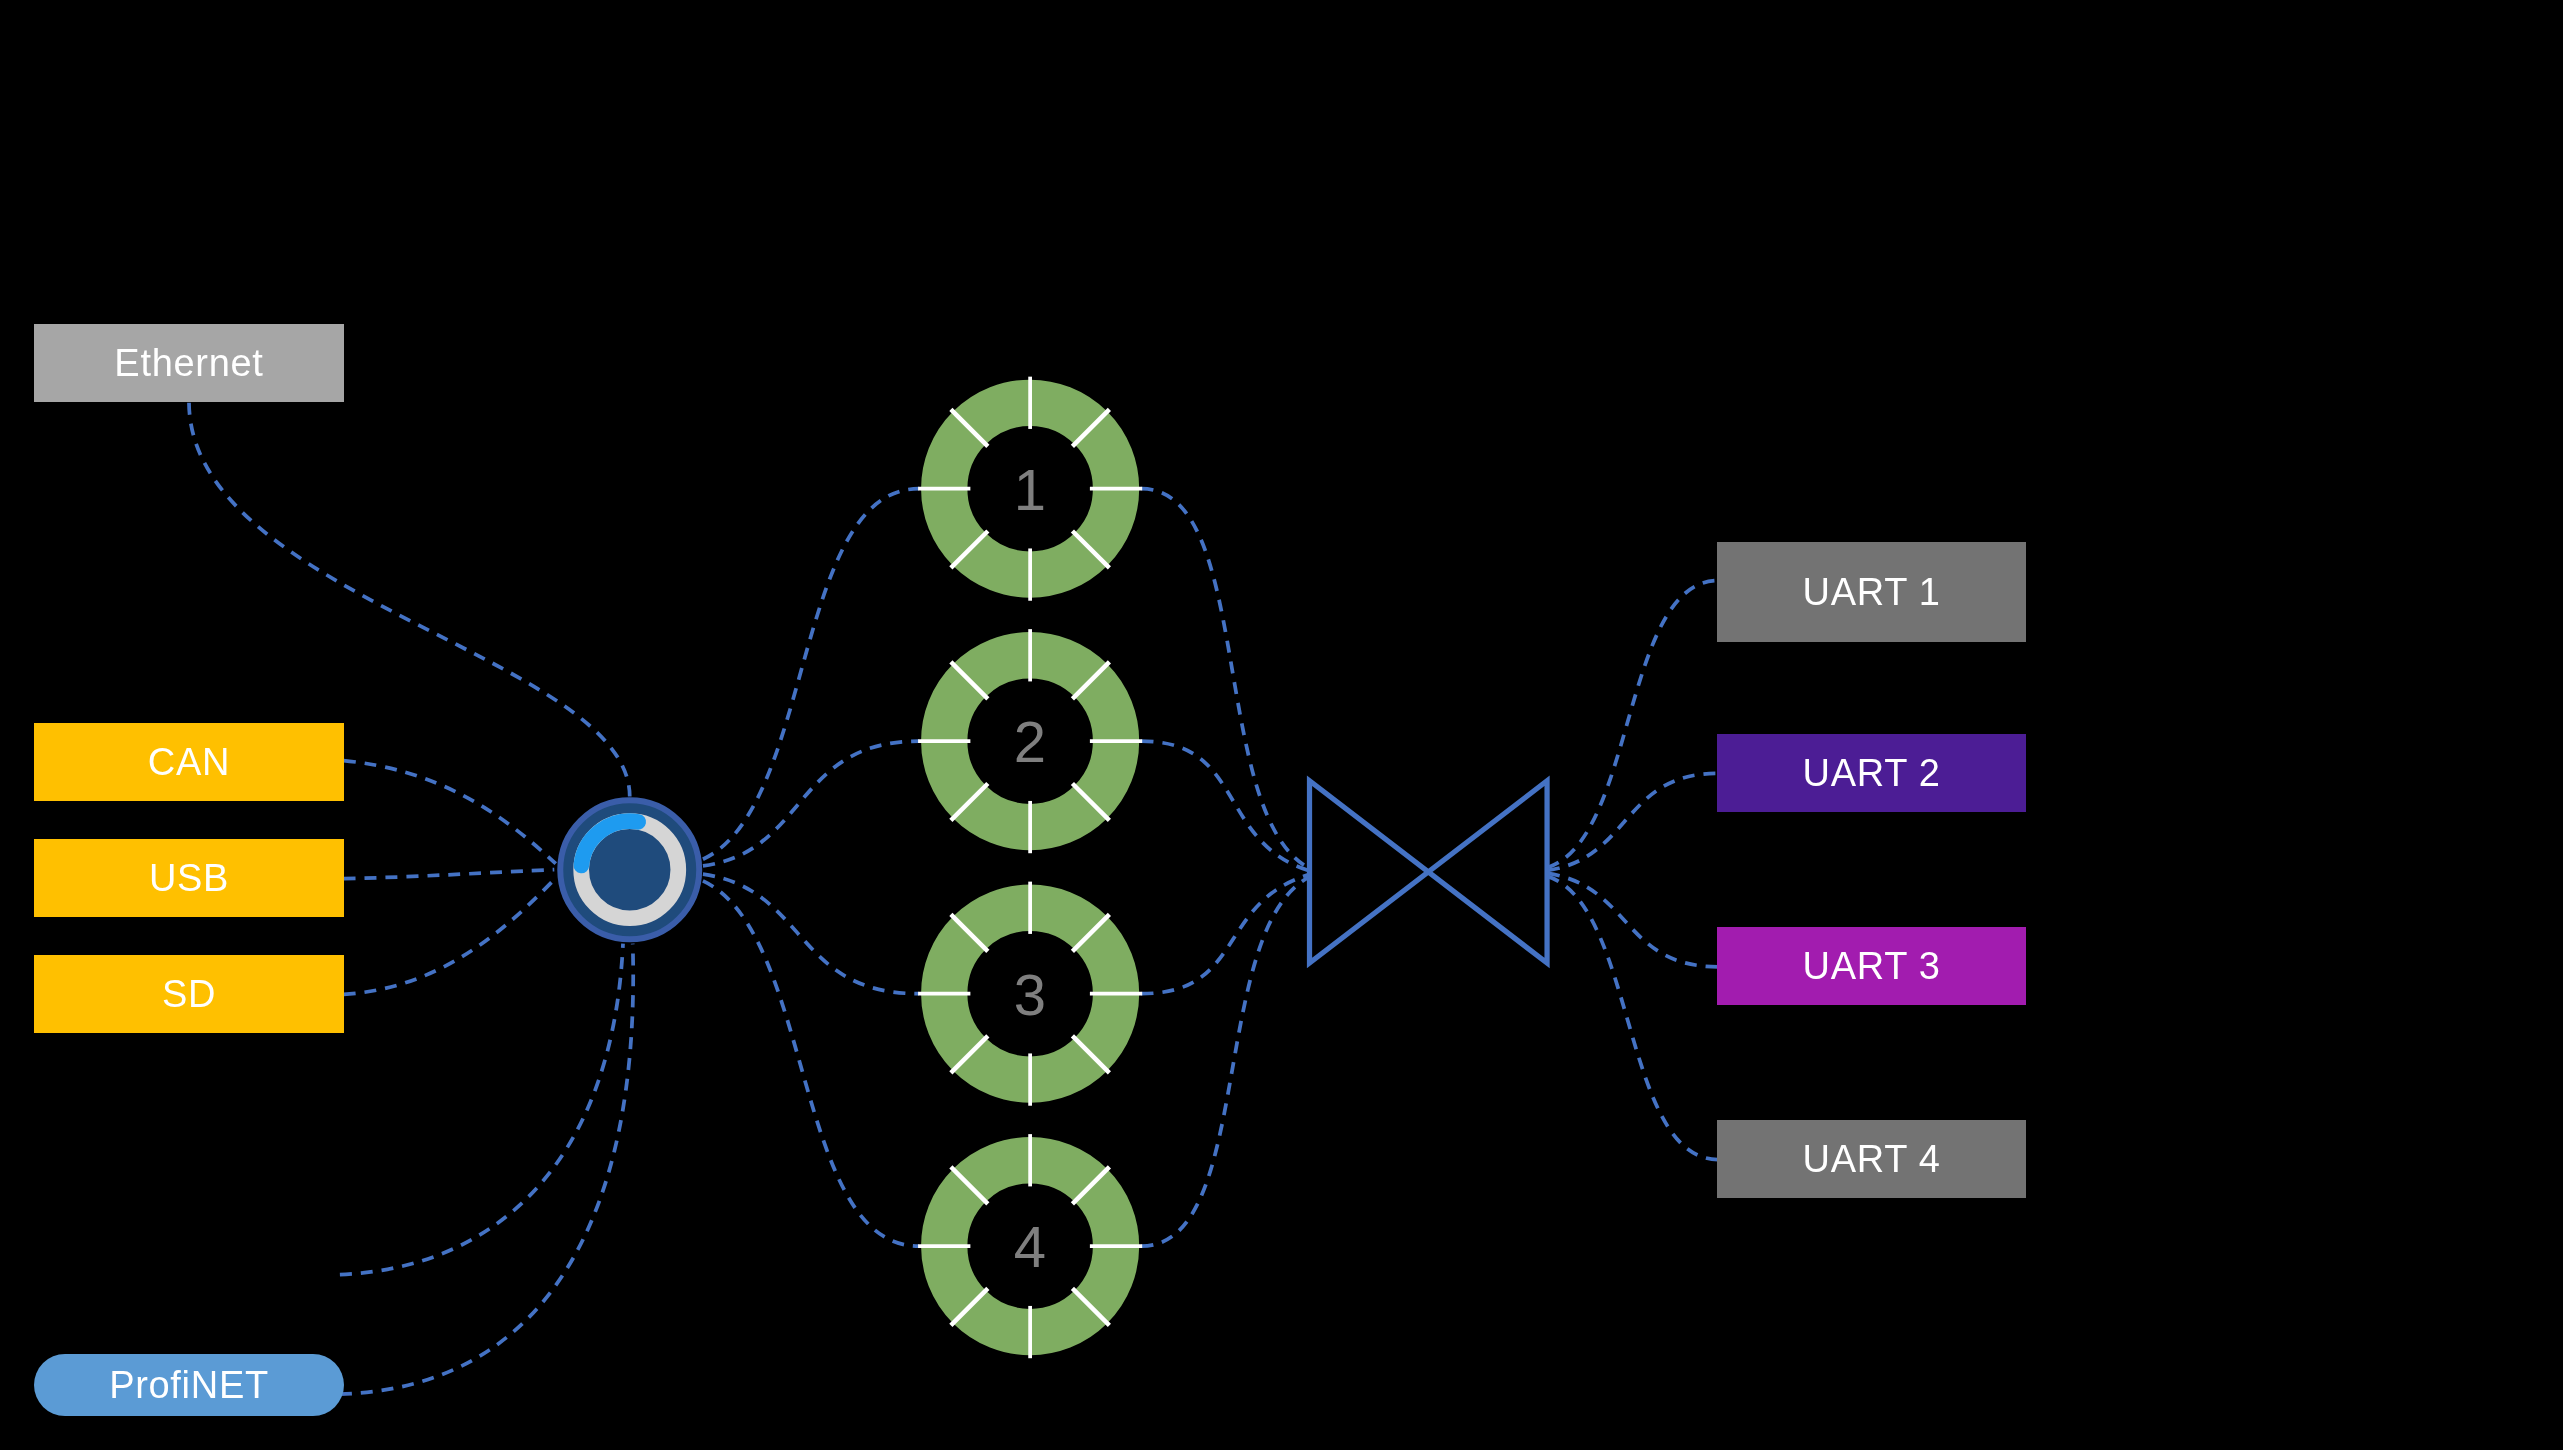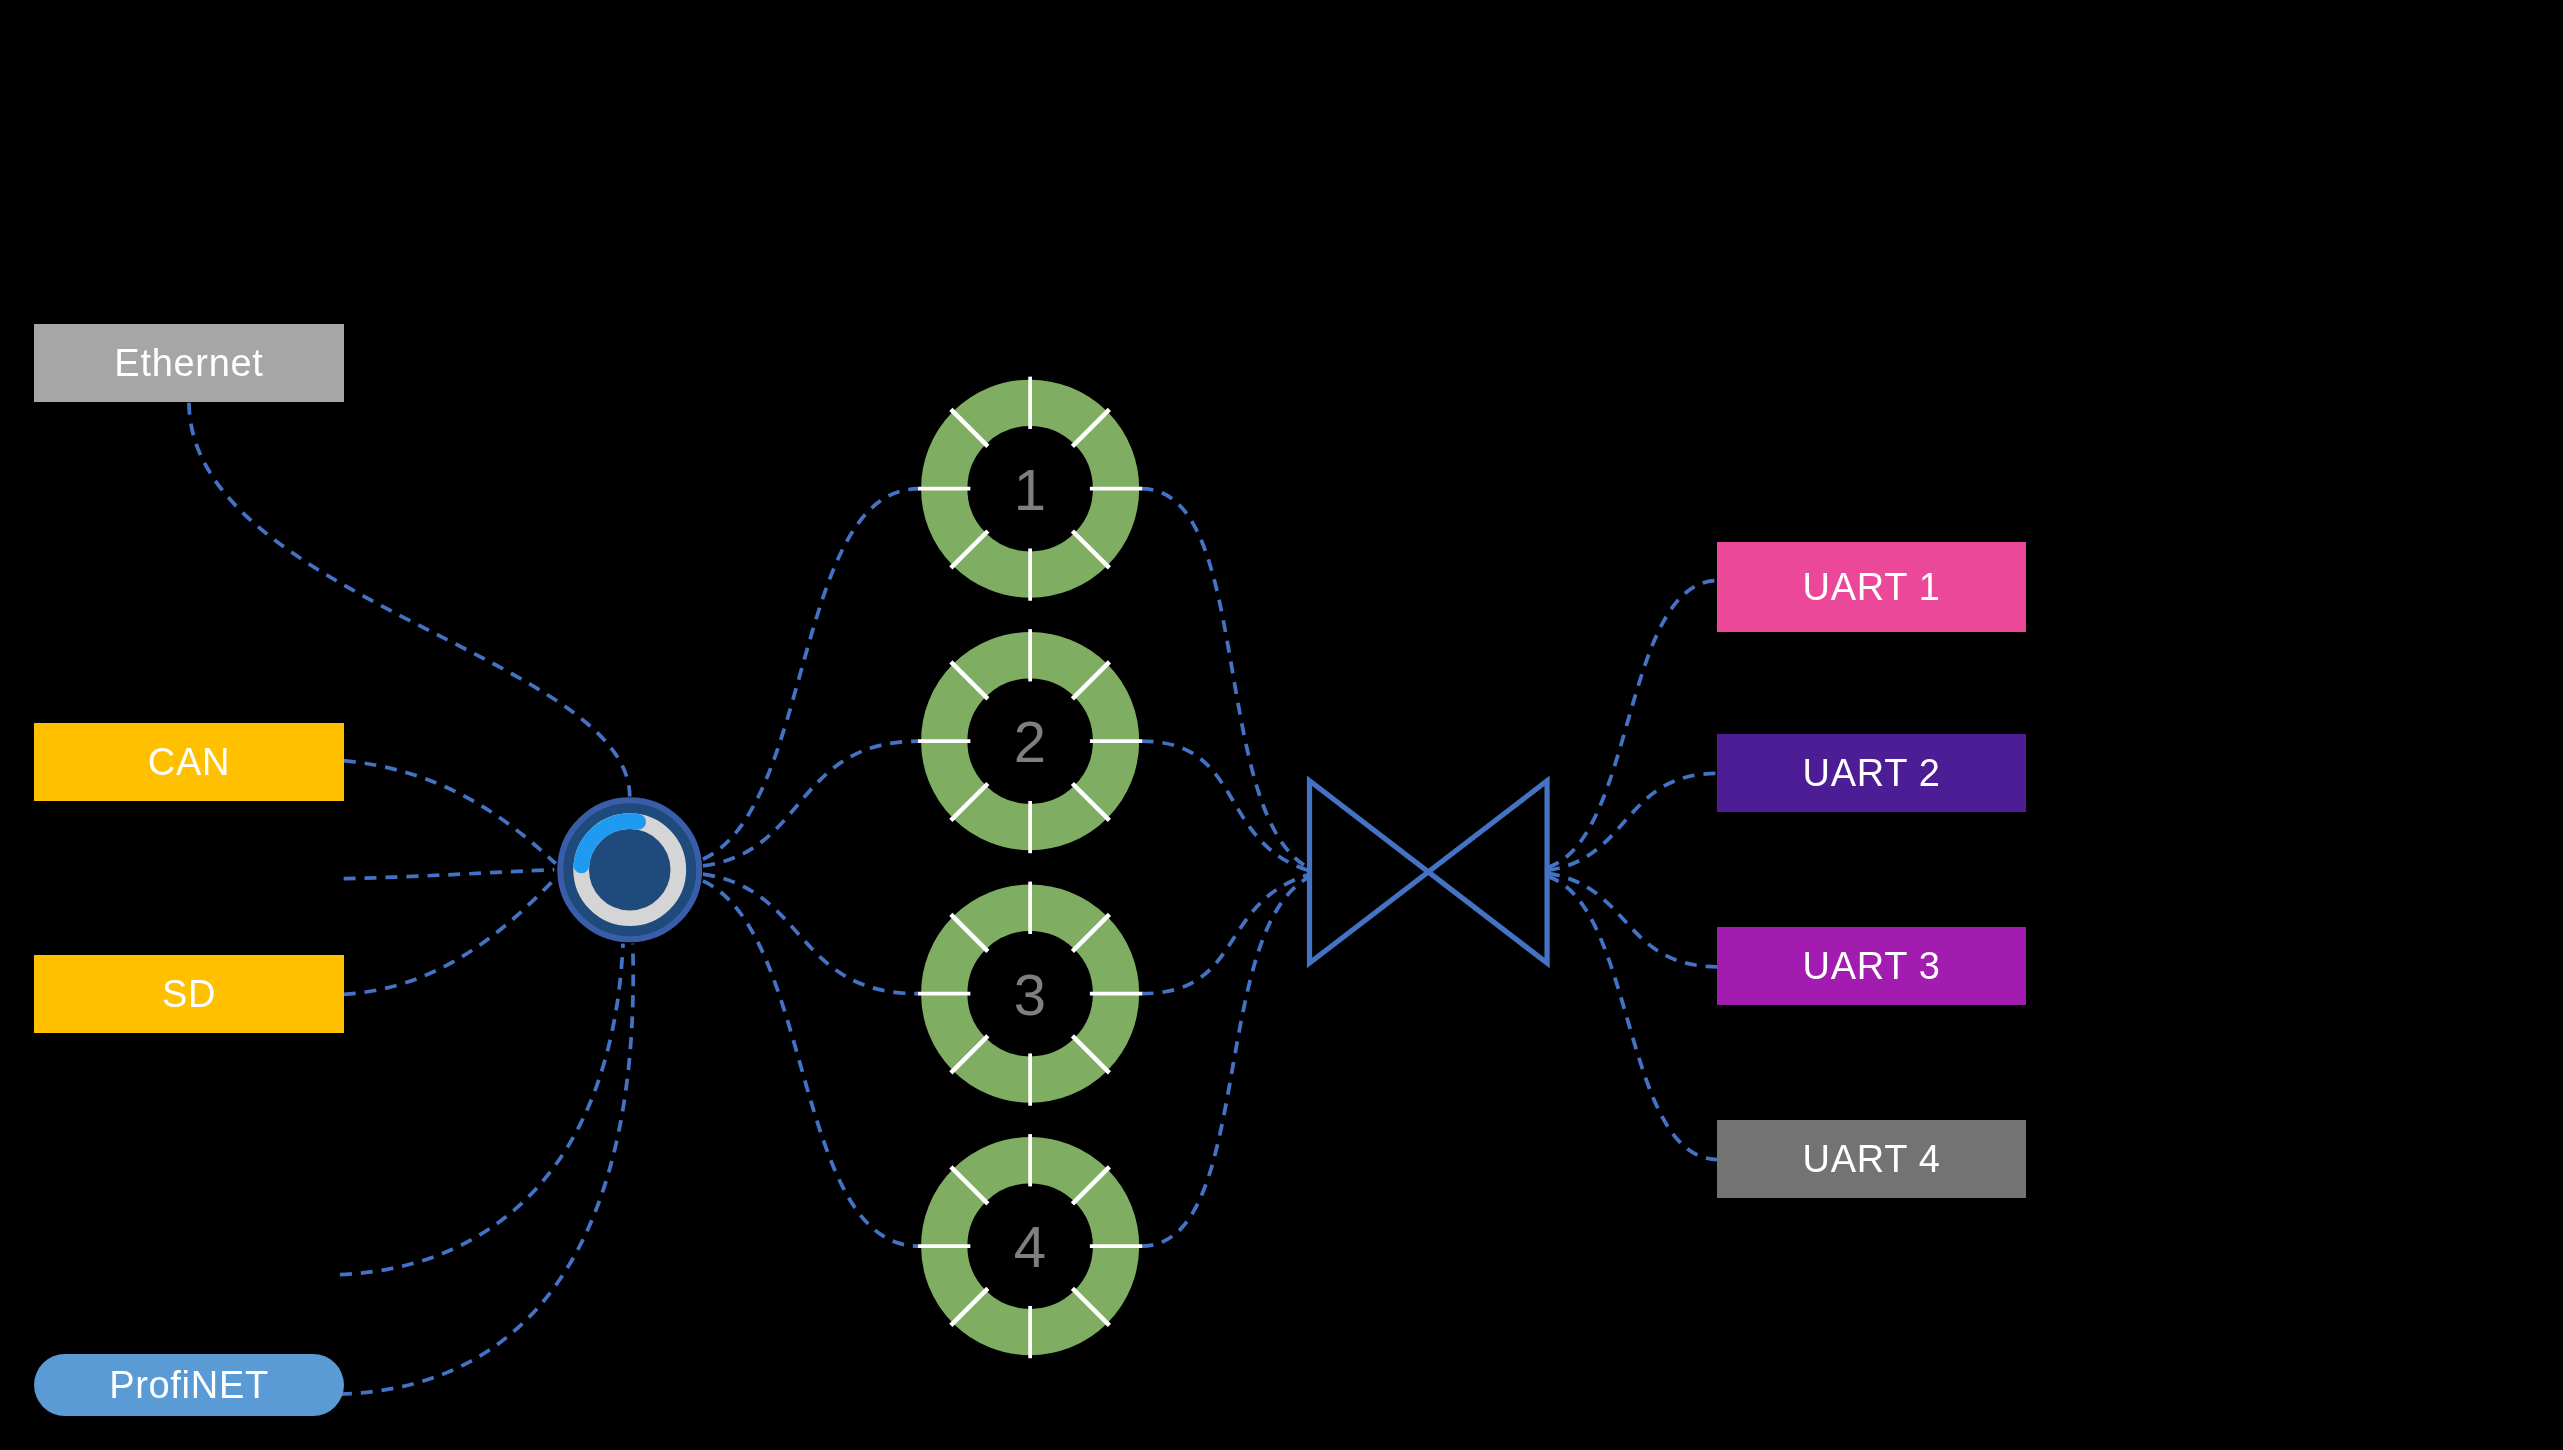--- a/index.html
+++ b/index.html
@@ -128,36 +128,39 @@
 
 
   <div class="node" style="left: 34px; top: 324px; width: 310px; height: 78px; background-color: rgb(166, 166, 166);">
     <span>Ethernet</span>
   </div>
 
   <div class="node" style="left: 34px; top: 723px; width: 310px; height: 78px; background-color: rgb(255, 192, 0);">
     <span>CAN</span>
   </div>
 
+  <div class="node" style="left: 34px; top: 839px; width: 310px; height: 78px; background-color: rgb(255, 192, 0);">
+    <span>USB</span>
+  </div>
 
   <div class="node" style="left: 34px; top: 955px; width: 310px; height: 78px; background-color: rgb(255, 192, 0);">
     <span>SD</span>
   </div>
 
 
   <div class="node" style="left: 34px; top: 1354px; width: 310px; height: 62px; background-color: rgb(91, 155, 213); border-radius: 31px;">
     <span>ProfiNET</span>
   </div>
 
   <div class="core-num" style="left:948px;top:444px;">1</div>
   <div class="core-num" style="left:948px;top:696px;">2</div>
   <div class="core-num" style="left:948px;top:949px;">3</div>
   <div class="core-num" style="left:948px;top:1201px;">4</div>
 
-  <div class="node" style="left: 1717px; top: 542px; width: 309px; height: 90px; background-color: #ec4899;">
+  <div class="node" style="left: 1717px; top: 542px; width: 309px; height: 100px; background-color: #737373;">
     <span>UART 1</span>
   </div>
 
   <div class="node" style="left: 1717px; top: 734px; width: 309px; height: 78px; background-color: #4c1d95;">
     <span>UART 2</span>
   </div>
 
   <div class="node" style="left: 1717px; top: 927px; width: 309px; height: 78px; background-color: #a21caf;">
     <span>UART 3</span>
   </div>

